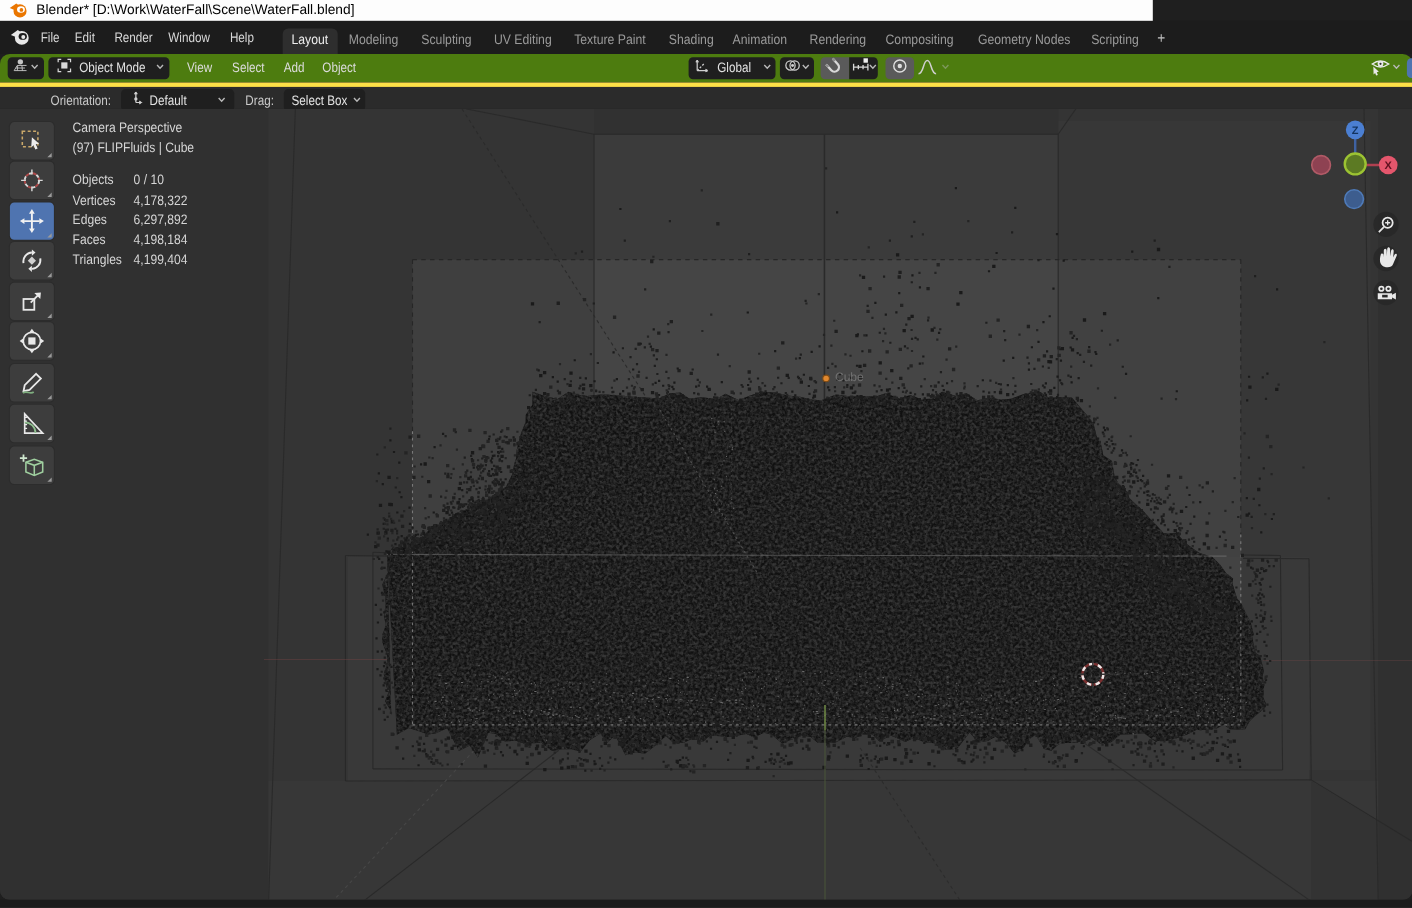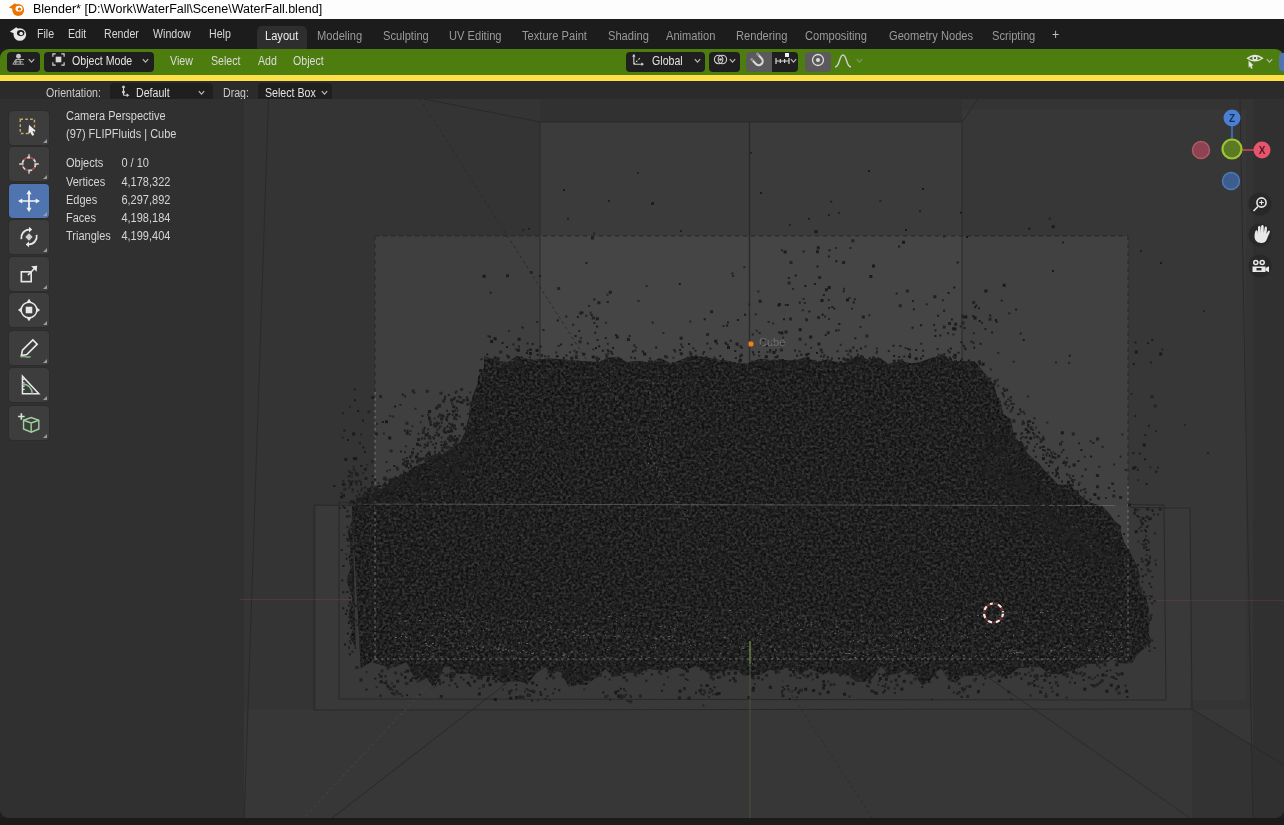--- a/index.html
+++ b/index.html
@@ -1,20 +1,20 @@
 <!DOCTYPE html>
 <html><head><meta charset="utf-8"><style>
 * { margin:0; padding:0; box-sizing:border-box; white-space:nowrap; }
 body { width:1284px; height:825px; overflow:hidden; font-family:"Liberation Sans", sans-serif; background:#1f1f1f; position:relative; }
-.titlebar { position:absolute; left:0; top:0; width:1284px; height:18.5px; background:#fdfdfd; color:#000; font-size:12.5px; }
+.titlebar { position:absolute; left:0; top:0; width:1048px; height:18.5px; background:#fdfdfd; color:#000; font-size:12.5px; }
 .topbar { position:absolute; left:0; top:18.5px; width:1284px; height:30.5px; background:#1c1c1c; }
 .mi { position:absolute; top:8px; font-size:12.5px; color:#d8d8d8; transform:scaleX(0.85); transform-origin:0 50%; }
 .tabi { position:absolute; top:10.5px; font-size:12.5px; color:#9a9a9a; transform:scaleX(0.89); transform-origin:0 50%; }
 .header { position:absolute; left:0; top:49px; width:1284px; height:25.5px; background:#4d7c0f; border-radius:9px 9px 0 0; font-size:12.5px; color:#dcdcdc; }
-.toolsettings { position:absolute; left:0; top:74.5px; width:1284px; height:24.5px; background:#2b2b2b; border-top:6px solid #fde047; font-size:12.5px; color:#cacaca; }
+.toolsettings { position:absolute; left:0; top:74.5px; width:1284px; height:24.5px; background:#2b2b2b; border-top:4px solid #fde047; font-size:12.5px; color:#cacaca; }
 .lbl { position:absolute; transform:scaleX(0.85); transform-origin:0 50%; }
 .dd { position:absolute; background:#1f1f1f; border-radius:4px; height:19.5px; top:3px; }
 .dd2 { position:absolute; background:#1f1f1f; border-radius:4px; height:19.5px; top:2.5px; }
 .ic { position:absolute; top:2.5px; }
 .viewport { position:absolute; left:0; top:99px; width:1284px; height:719px; background:#333; border-radius:0 0 9px 9px; overflow:hidden; }
 .statusbar { position:absolute; left:0; top:818px; width:1284px; height:7px; background:#1b1b1b; }
 .stats { position:absolute; left:66px; top:107px; color:#d5d5d5; font-size:12.5px; line-height:18.2px; }
 .stats div { transform:scaleX(0.88); transform-origin:0 50%; }
 .statrow { display:flex; }
 .statrow .l { width:63px; }

